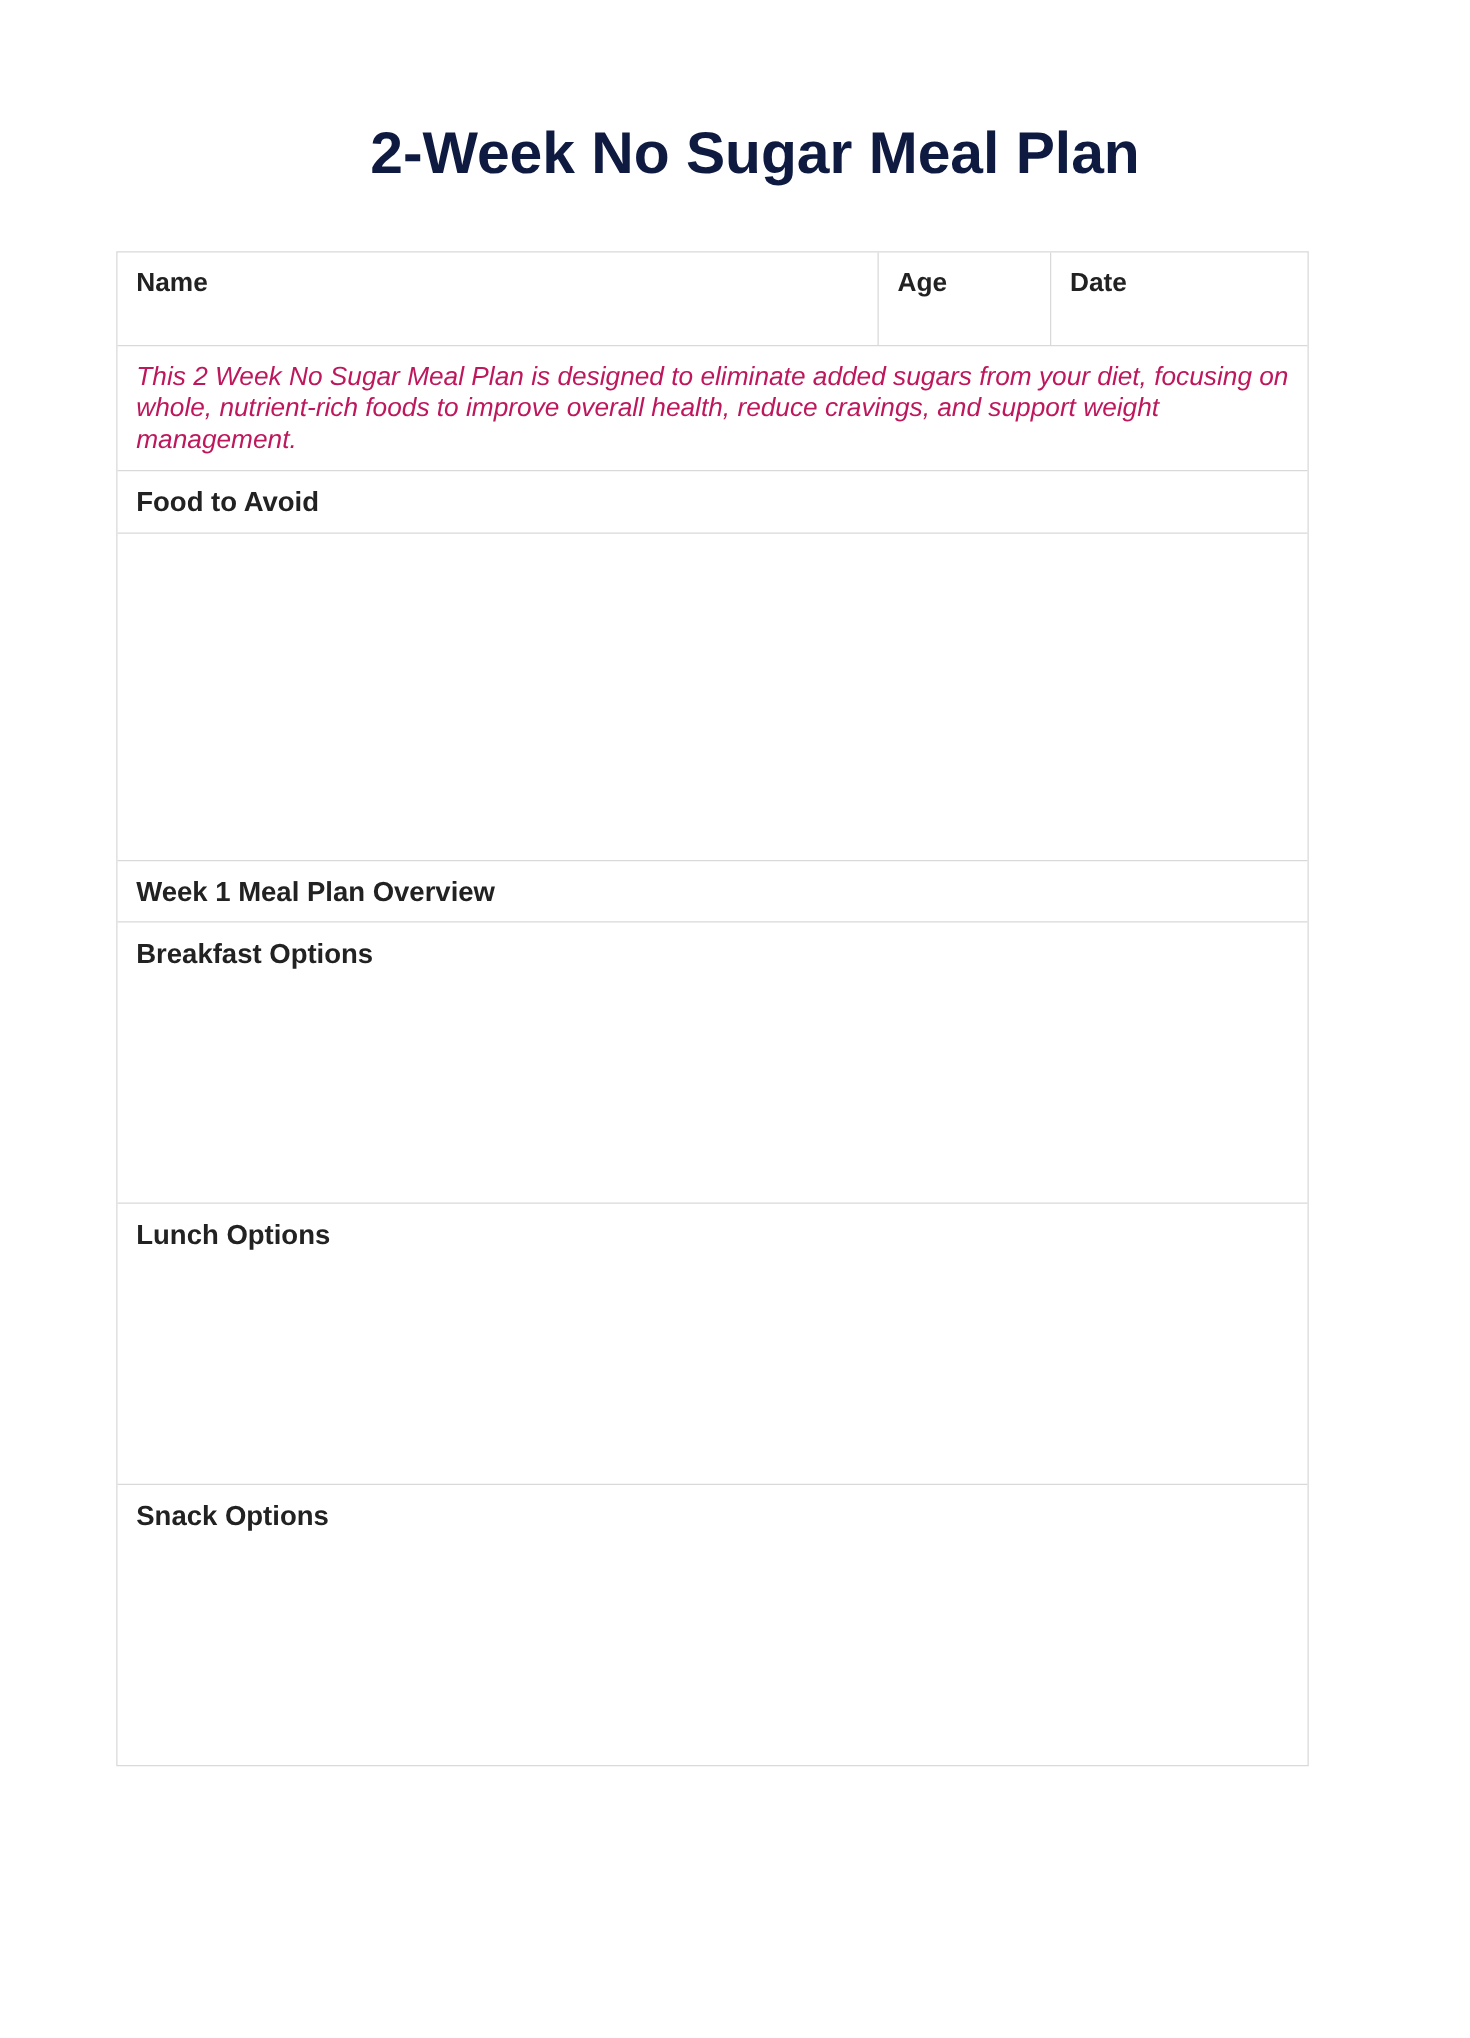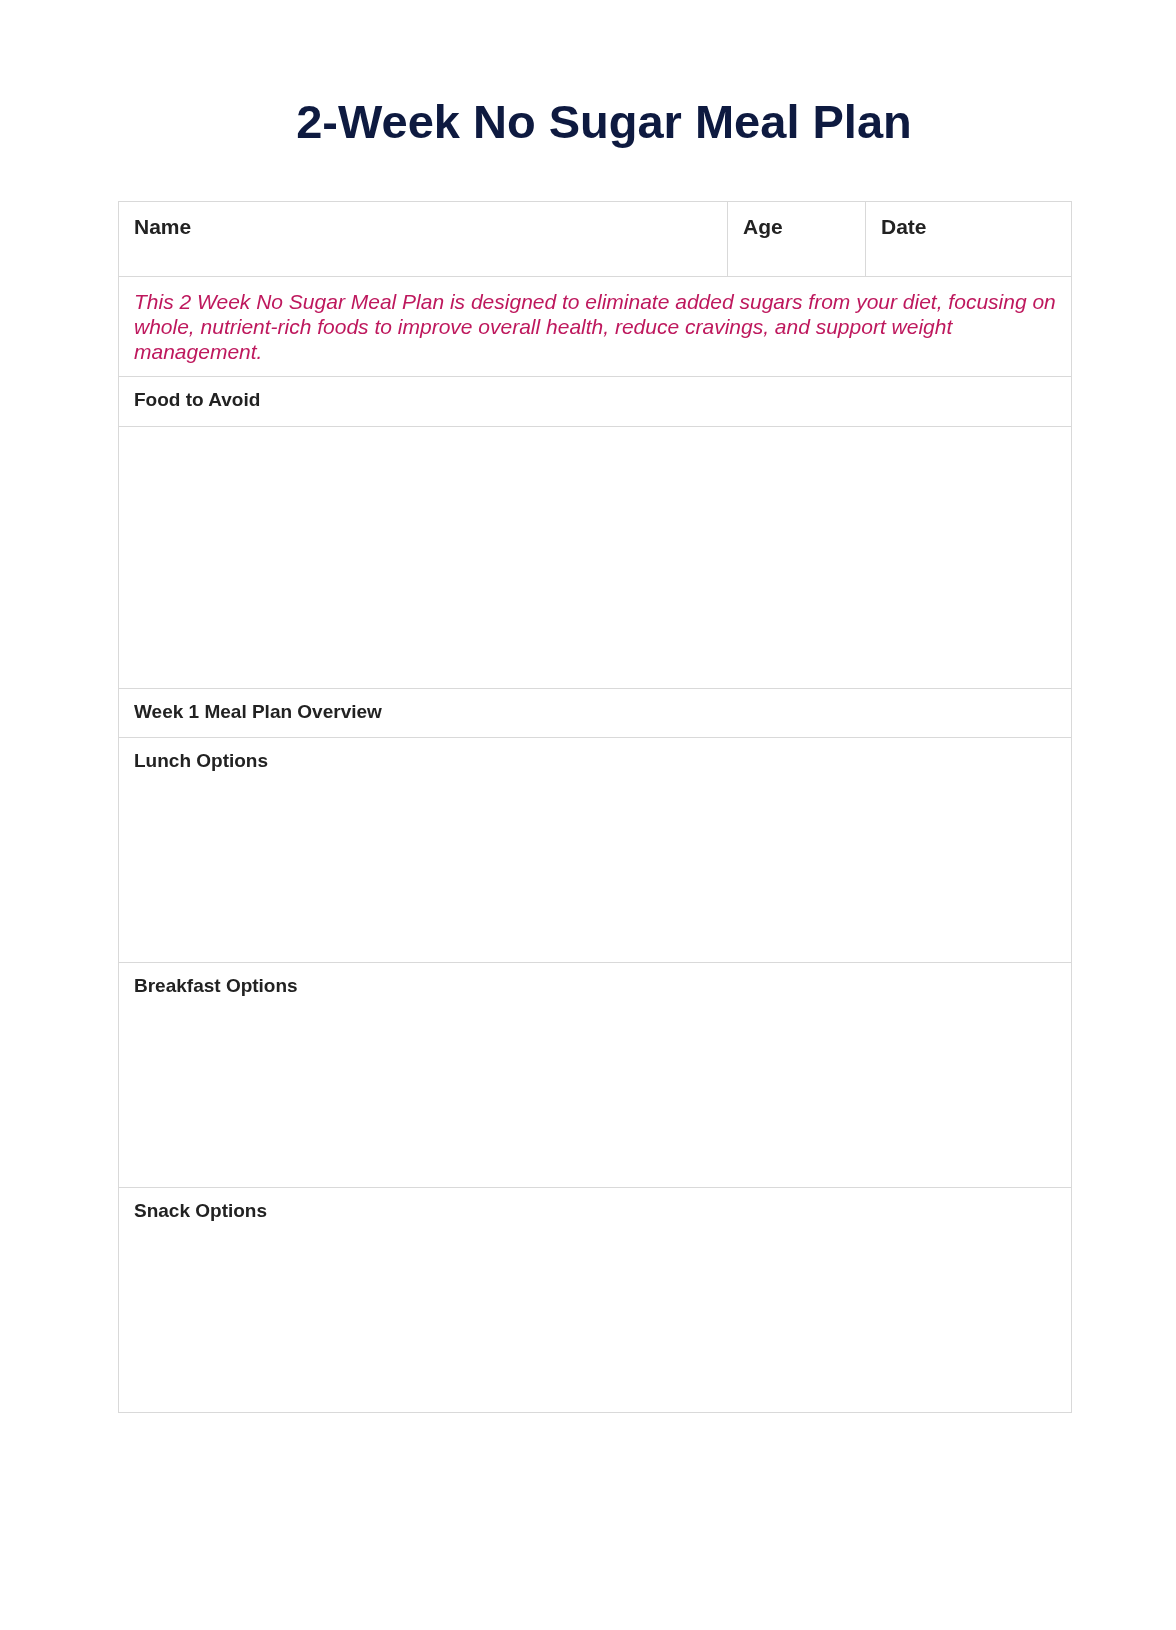--- a/index.html
+++ b/index.html
@@ -1,27 +1,27 @@
 <!DOCTYPE html>
 <html><head>
 <meta charset="utf-8">
 <style>
   html, body { margin:0; padding:0; background:#ffffff; }
   body { width:1176px; height:1630px; position:relative; overflow:hidden; font-family:"Liberation Sans", sans-serif; color:#222222; }
   .title { position:absolute; left:16px; top:92px; width:1176px; text-align:center; font-size:47px; font-weight:bold; color:#0e1a40; line-height:60px; }
-  .table { position:absolute; left:118px; top:201px; width:954px; border:1.5px solid #d9d9d9; box-sizing:border-box; }
+  .table { position:absolute; left:93px; top:201px; width:954px; border:1.5px solid #d9d9d9; box-sizing:border-box; }
   .row { border-top:1.5px solid #d9d9d9; box-sizing:border-box; position:relative; }
   .row:first-child { border-top:none; }
   .row.head { display:flex; height:74px; }
   .cell { box-sizing:border-box; padding:13px 15px; font-size:21px; font-weight:bold; }
   .cell.name { width:609px; border-right:1.5px solid #d9d9d9; }
   .cell.age { width:138px; border-right:1.5px solid #d9d9d9; }
   .cell.date { flex:1; }
   .desc { height:100px; padding:12px 15px 0 15px; font-size:21px; font-style:italic; line-height:25px; color:#be185d; }
-  .label { padding:12px 15px 0 15px; font-size:19px; font-weight:bold; }
+  .label { padding:12px 15px 0 15px; font-size:22px; font-weight:bold; }
   .h50 { height:50px; }
   .h225 { height:225px; }
   .h49 { height:49px;margin-top:37px; }
 </style>
 </head>
 <body>
 
 <div class="title">2-Week No Sugar Meal Plan</div>
 
 <div class="table">
@@ -38,21 +38,21 @@
   </div>
 
   <div class="row desc">This 2 Week No Sugar Meal Plan is designed to eliminate added sugars from your diet, focusing on whole, nutrient-rich foods to improve overall health, reduce cravings, and support weight management.</div>
 
   <div class="row label h50">Food to Avoid</div>
   <div class="row h225"></div>
 
   <div class="row label h49">Week 1 Meal Plan Overview</div>
 
   <div class="row label h225">
-    <span>Lunch Options</span>
+    <span>Breakfast Options</span>
   </div>
   <div class="row label h225">
-    <span>Breakfast Options</span>
+    <span>Lunch Options</span>
   </div>
   <div class="row label h225">
     <span>Snack Options</span>
   </div>
 </div>
 
 </body></html>

